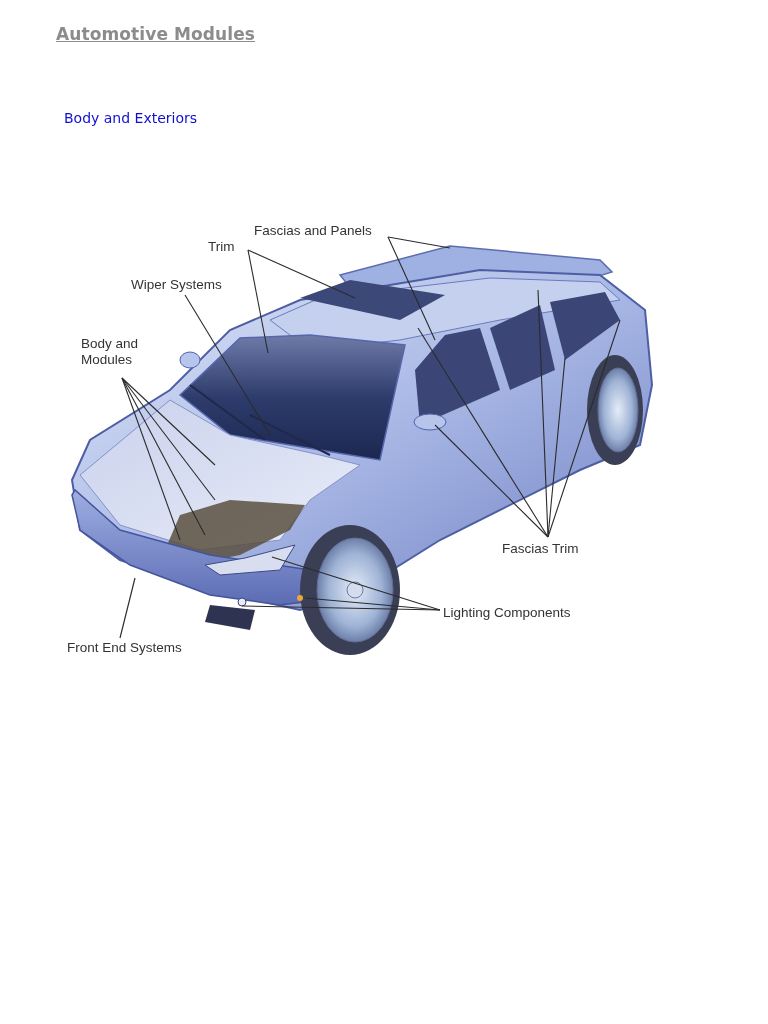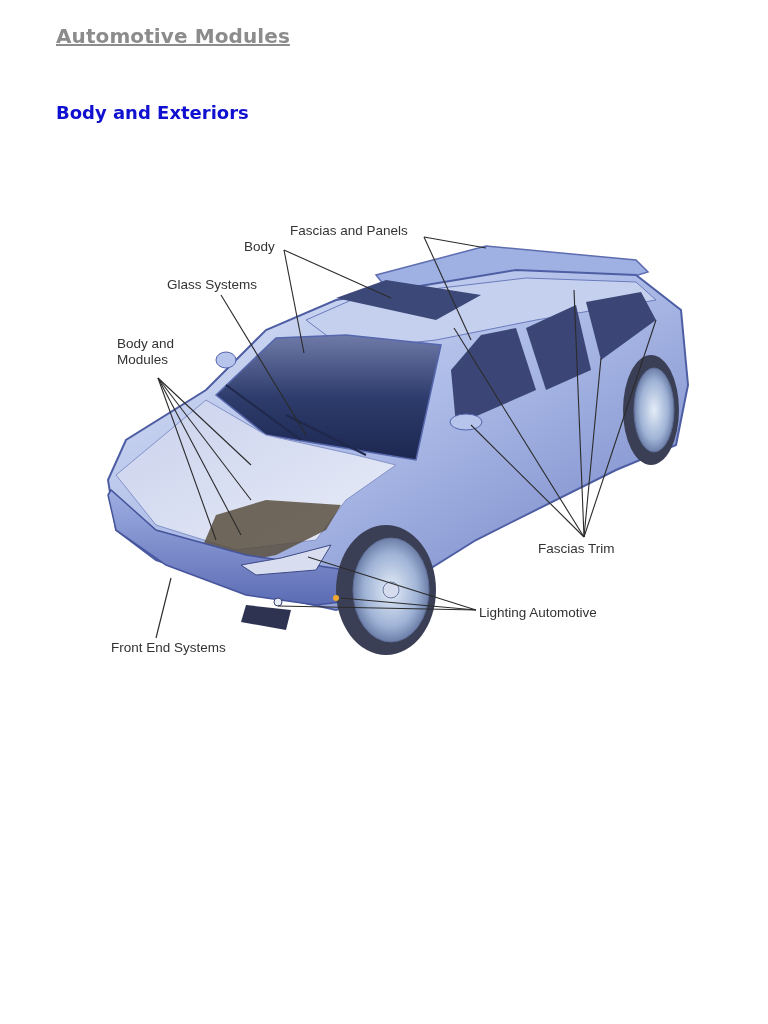--- a/index.html
+++ b/index.html
@@ -1,24 +1,24 @@
 <!DOCTYPE html>
 <html><head>
   <meta charset="utf-8">
   <style>
     html, body { margin: 0; padding: 0; background: #ffffff; }
     body { width: 768px; height: 1024px; position: relative; overflow: hidden;
            font-family: "DejaVu Sans", sans-serif; }
     .page-title { position: absolute; left: 56px; top: 24px; margin: 0;
-      font-family: "DejaVu Sans", sans-serif; font-size: 20px; font-weight: bold;
+      font-family: "DejaVu Sans", sans-serif; font-size: 17px; font-weight: bold;
       color: #8c8c8c; text-decoration: underline; letter-spacing: 0.1px; }
-    .section-title { position: absolute; left: 56px; top: 102px; margin: 0;
-      font-family: "DejaVu Sans", sans-serif; font-size: 18px; font-weight: bold;
+    .section-title { position: absolute; left: 56px; top: 102px; margin: 8px;
+      font-family: "DejaVu Sans", sans-serif; font-size: 14px; font-weight: normal;
       color: #1010d0; }
-    .figure { position: absolute; left: 60px; top: 210px; width: 600px; height: 460px; margin-left: 36px; }
+    .figure { position: absolute; left: 60px; top: 210px; width: 600px; height: 460px; }
     .figure svg { position: absolute; left: 0; top: 0; }
     .callout { position: absolute; font-family: "Liberation Sans", sans-serif;
       font-size: 13.5px; color: #333333; line-height: 15px; white-space: nowrap; }
   </style>
 </head>
 <body>
 
 <h1 class="page-title">Automotive Modules</h1>
 <h2 class="section-title">Body and Exteriors</h2>
 
@@ -113,20 +113,20 @@
 
       <line x1="380" y1="400" x2="212" y2="347"></line>
       <line x1="380" y1="400" x2="245" y2="388"></line>
       <line x1="380" y1="400" x2="182" y2="396"></line>
 
       <line x1="60" y1="428" x2="75" y2="368"></line>
     </g>
   </svg>
 
   <span class="callout" style="left:194px; top:13px;">Fascias and Panels</span>
-  <span class="callout" style="left:148px; top:29px;">Body</span>
-  <span class="callout" style="left:71px; top:67px;">Glass Systems</span>
+  <span class="callout" style="left:148px; top:29px;">Trim</span>
+  <span class="callout" style="left:71px; top:67px;">Wiper Systems</span>
   <span class="callout" style="left:21px; top:126px;">Body and</span>
   <span class="callout" style="left:21px; top:142px;">Modules</span>
   <span class="callout" style="left:442px; top:331px;">Fascias Trim</span>
-  <span class="callout" style="left:383px; top:395px;">Lighting Automotive</span>
-  <span class="callout" style="left:15px; top:430px;">Front End Systems</span>
+  <span class="callout" style="left:383px; top:395px;">Lighting Components</span>
+  <span class="callout" style="left:7px; top:430px;">Front End Systems</span>
 </div>
 
 </body></html>

